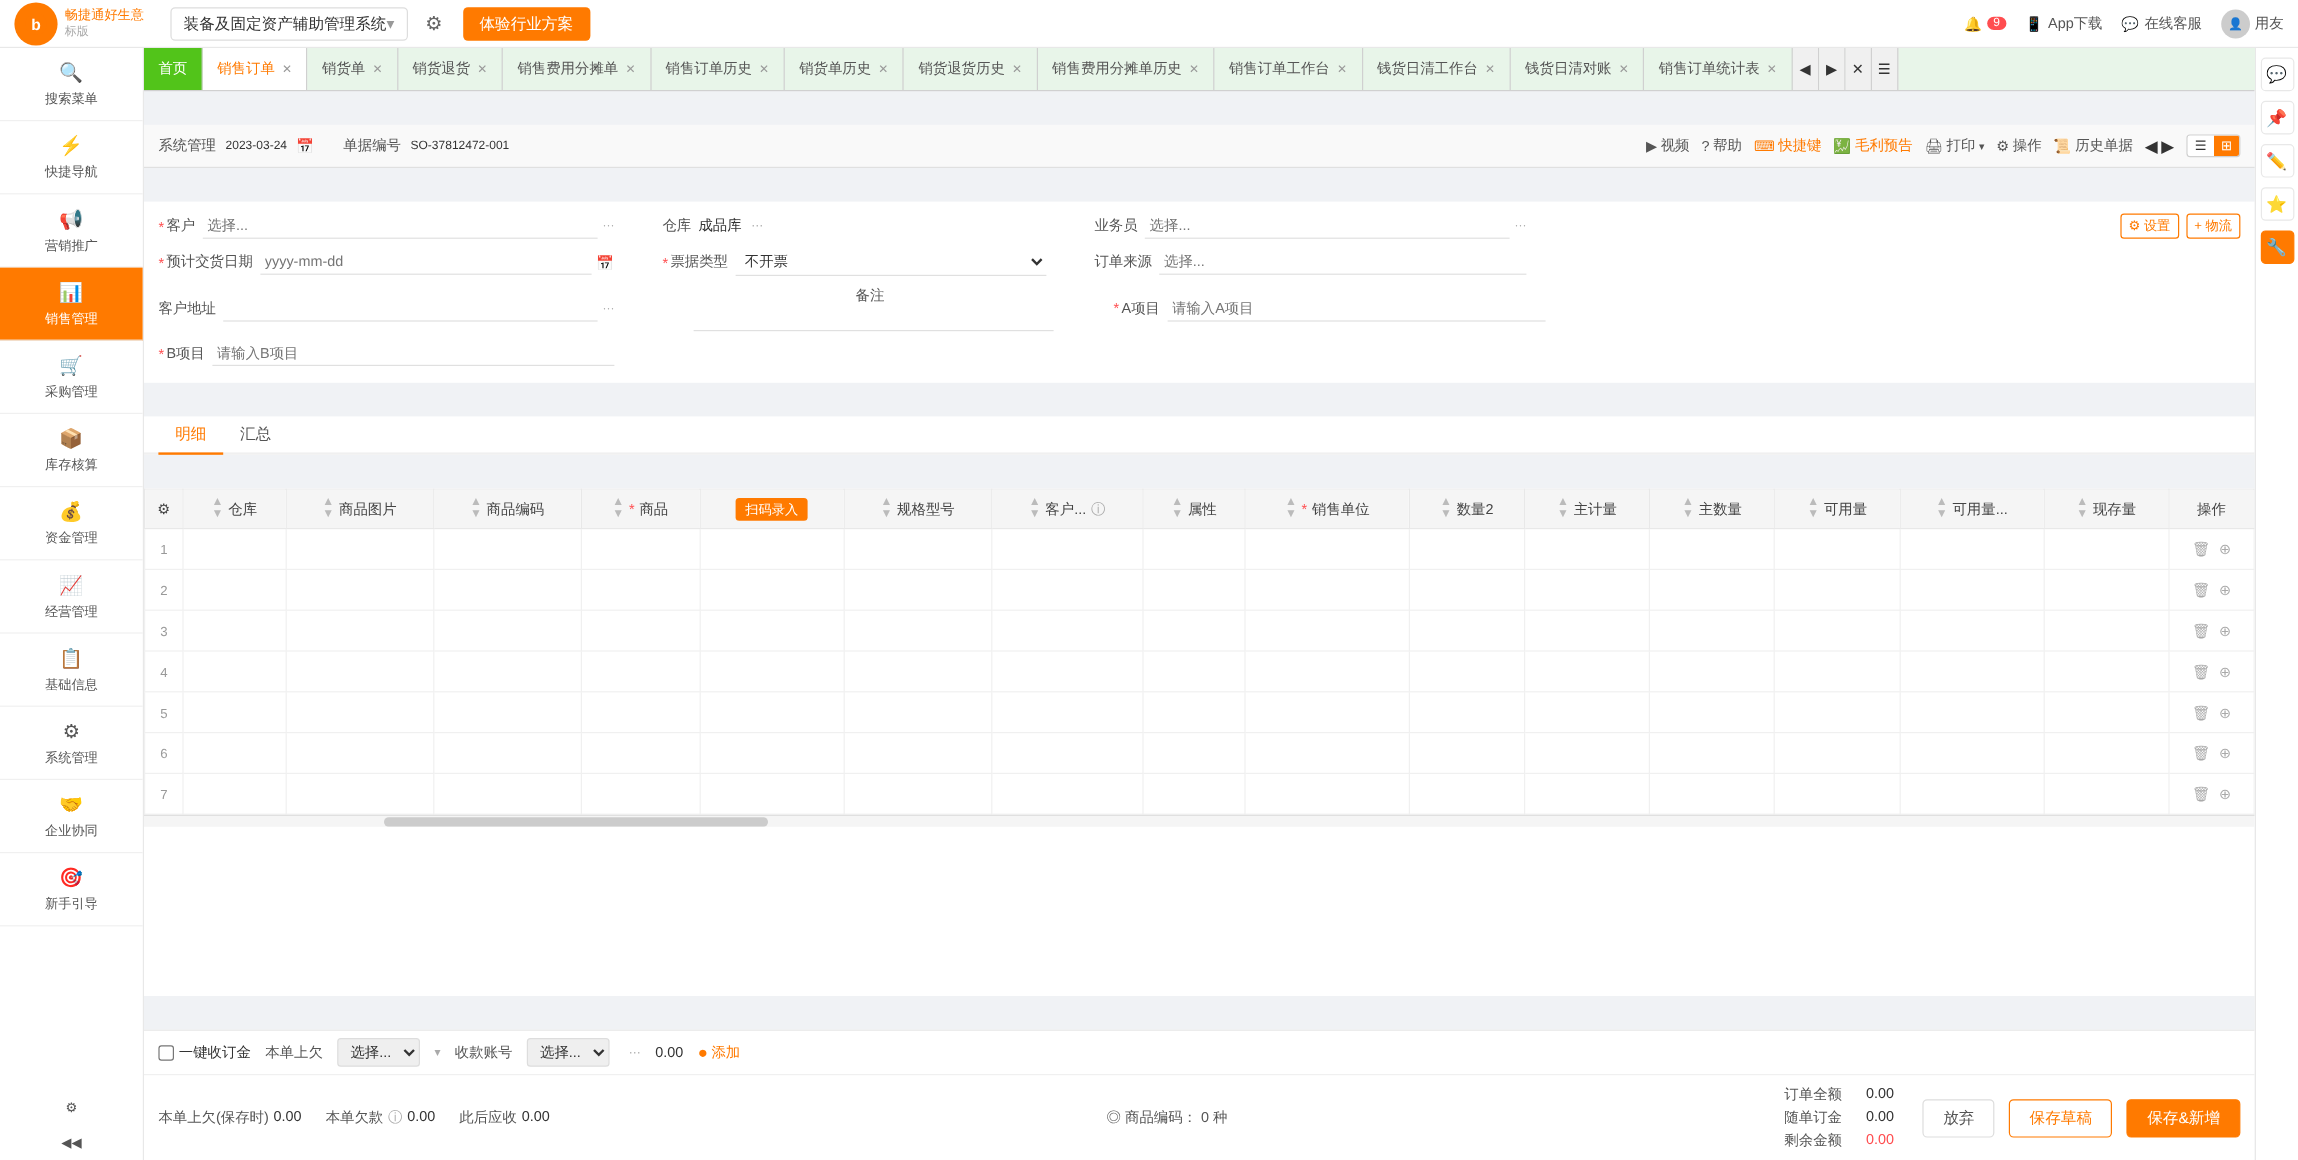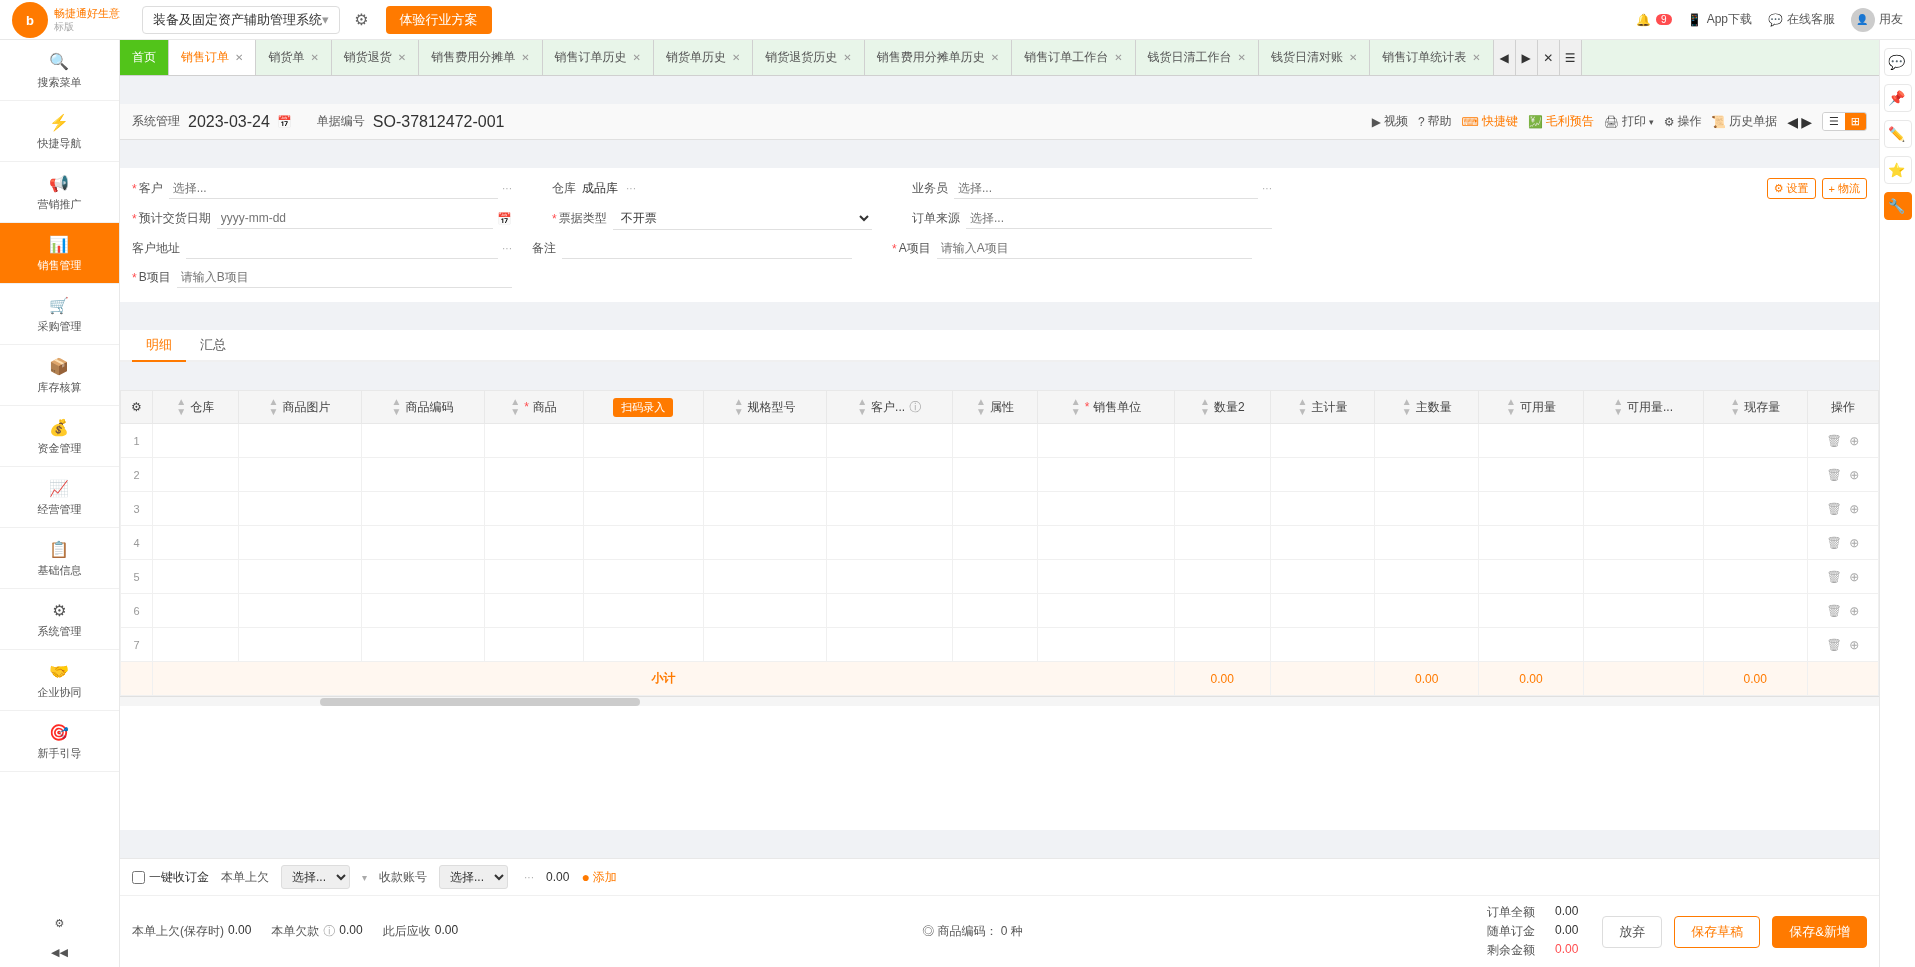--- a/index.html
+++ b/index.html
@@ -221,21 +221,21 @@
       background: #f9f9f9;
       display: flex;
       align-items: center;
       padding: 0 12px;
       gap: 8px;
       border-bottom: 1px solid #e0e0e0;
       flex-shrink: 0;
     }
     .toolbar-label { font-size: 12px; color: #555; }
     .toolbar-value {
-      font-size: 16px;
+      font-size: 10px;
       color: #333;
       font-weight: 500;
     }
     .toolbar-actions {
       margin-left: auto;
       display: flex;
       align-items: center;
       gap: 10px;
     }
     .toolbar-action-item {
@@ -803,21 +803,21 @@
           <input class="form-input" type="text" placeholder="选择..." style="">
         </div>
       </div>
 
       <div class="form-row">
         <div class="form-field" style="max-width:380px;justify-content:flex-end;">
           <span class="form-label">客户地址</span>
           <input class="form-input" type="text" style="">
           <span class="dotdotdot">···</span>
         </div>
-        <div class="form-field" style="max-width:320px;margin-left:20px;">
+        <div class="form-field" style="max-width:320px;margin-left:56px;flex-direction:column;">
           <span class="form-label">备注</span>
           <input class="form-input" type="text" style="width: 300px;">
         </div>
         <div class="form-field" style="max-width:360px;margin-left:40px;">
           <span class="required-star">*</span>
           <span class="form-label">A项目</span>
           <input class="form-input" type="text" placeholder="请输入A项目" style="">
         </div>
       </div>
 
@@ -1128,41 +1128,20 @@
               <td></td>
             <td></td>
               <td></td>
               <td></td>
             <td style="white-space:nowrap;">
               <span style="cursor:pointer;color:#aaa;">🗑</span>
               <span style="cursor:pointer;color:#aaa;margin-left:4px;">⊕</span>
             </td>
           </tr>
 
-          <tr class="subtotal-row">
-            <td></td>
-            <td colspan="9">
-              <span class="subtotal-label">小计</span>
-            </td>
-            <td>
-              <span class="subtotal-value">0.00</span>
-            </td>
-            <td></td>
-            <td>
-              <span class="subtotal-value">0.00</span>
-            </td>
-            <td>
-              <span class="subtotal-value">0.00</span>
-            </td>
-            <td></td>
-            <td>
-              <span class="subtotal-value">0.00</span>
-            </td>
-            <td></td>
-          </tr>
         </tbody>
       </table>
 
       <div class="scrollbar-area">
         <div class="scrollbar-thumb"></div>
       </div>
     </div>
 
     <div class="bottom-section">
 

